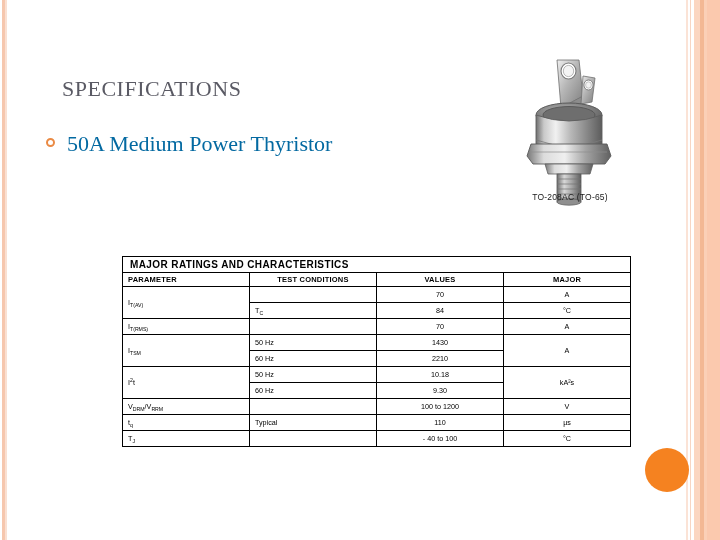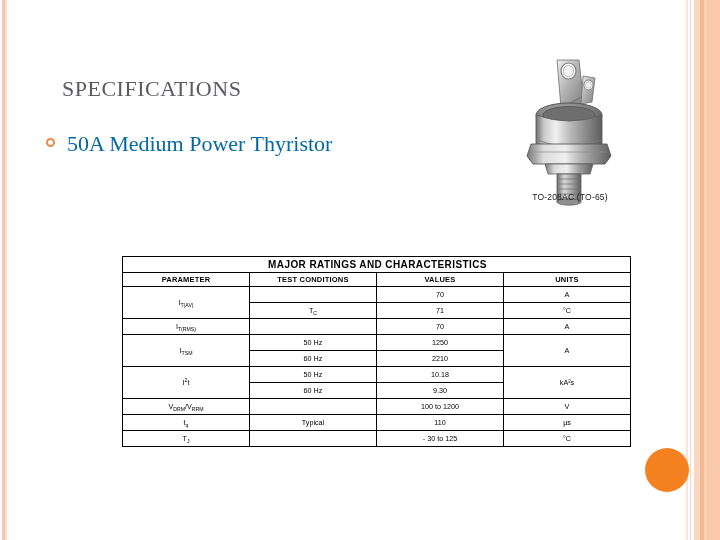--- a/index.html
+++ b/index.html
@@ -123,21 +123,20 @@
     table-layout: fixed;
   }
   #ratings-table td, #ratings-table th {
     border: 1px solid #000000;
     font-size: 7.2px;
     color: #000000;
     padding: 0 5px;
     vertical-align: middle;
     font-weight: normal;
     box-sizing: border-box;
-    text-align: center;
   }
   .tbl-banner {
     font-size: 10px !important;
     font-weight: bold !important;
     letter-spacing: 0.4px;
     height: 16px;
     text-align: left;
     padding-left: 7px !important;
   }
   .col-head {
@@ -256,46 +255,46 @@
 
   <table id="ratings-table">
     <tbody>
       <tr>
         <td class="tbl-banner" colspan="4">MAJOR RATINGS AND CHARACTERISTICS</td>
       </tr>
       <tr>
         <td class="col-head left-al c-param">PARAMETER</td>
         <td class="col-head ctr c-cond">TEST CONDITIONS</td>
         <td class="col-head ctr c-val">VALUES</td>
-        <td class="col-head ctr c-unit">UNITS</td>
+        <td class="col-head ctr c-unit">MAJOR</td>
       </tr>
 
       <tr class="row-std">
         <td class="c-param" rowspan="2"><span>I</span><sub>T(AV)</sub></td>
         <td class="c-cond"></td>
         <td class="c-val">70</td>
         <td class="c-unit">A</td>
       </tr>
       <tr class="row-std">
         <td class="c-cond"><span>T</span><sub>C</sub></td>
-        <td class="c-val">71</td>
+        <td class="c-val">84</td>
         <td class="c-unit">°C</td>
       </tr>
 
       <tr class="row-std">
         <td class="c-param"><span>I</span><sub>T(RMS)</sub></td>
         <td class="c-cond"></td>
         <td class="c-val">70</td>
         <td class="c-unit">A</td>
       </tr>
 
       <tr class="row-std">
         <td class="c-param" rowspan="2"><span>I</span><sub>TSM</sub></td>
         <td class="c-cond">50 Hz</td>
-        <td class="c-val">1250</td>
+        <td class="c-val">1430</td>
         <td class="c-unit" rowspan="2">A</td>
       </tr>
       <tr class="row-std">
         <td class="c-cond">60 Hz</td>
         <td class="c-val">2210</td>
       </tr>
 
       <tr class="row-std">
         <td class="c-param" rowspan="2"><span>I</span><sup>2</sup><span>t</span></td>
         <td class="c-cond">50 Hz</td>
@@ -317,19 +316,19 @@
       <tr class="row-std">
         <td class="c-param"><span>t</span><sub>q</sub></td>
         <td class="c-cond">Typical</td>
         <td class="c-val">110</td>
         <td class="c-unit">µs</td>
       </tr>
 
       <tr class="row-std">
         <td class="c-param"><span>T</span><sub>J</sub></td>
         <td class="c-cond"></td>
-        <td class="c-val">- 30 to 125</td>
+        <td class="c-val">- 40 to 100</td>
         <td class="c-unit">°C</td>
       </tr>
     </tbody>
   </table>
 
 </div>
 
 </body></html>

